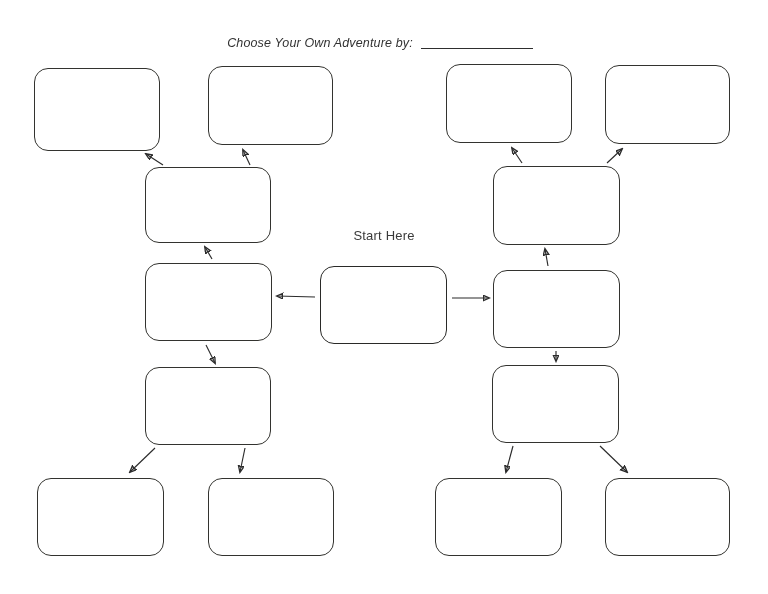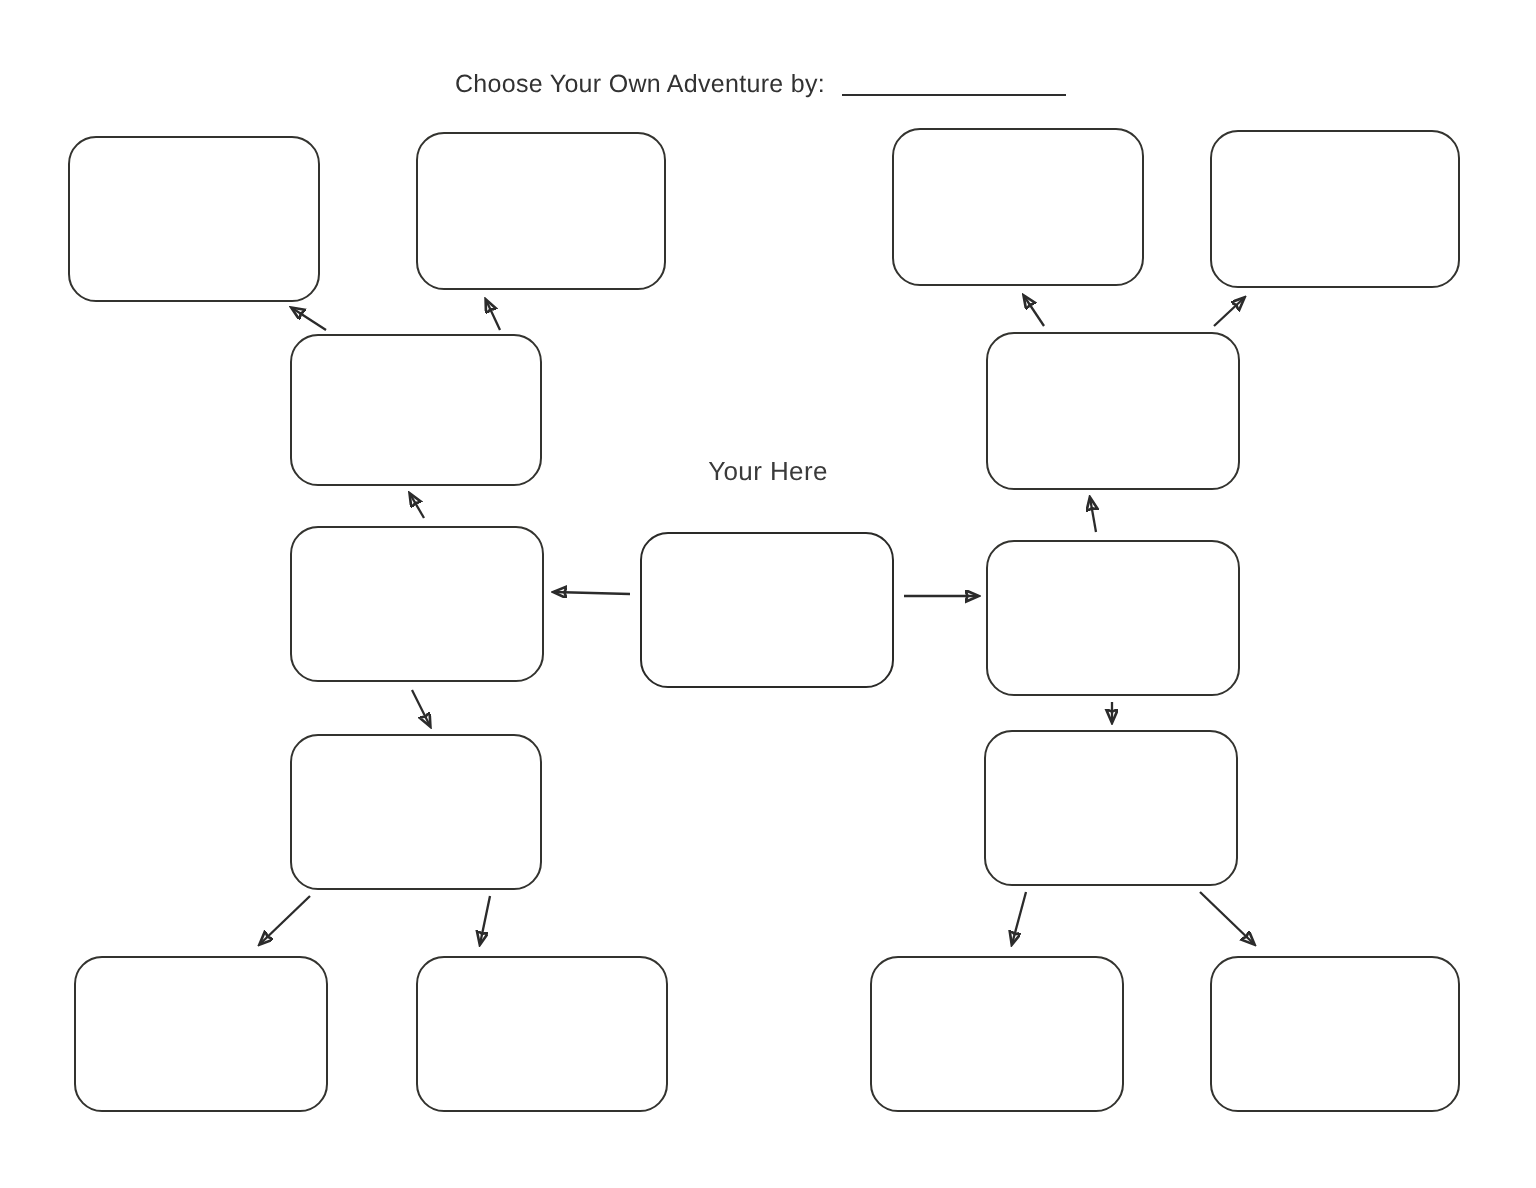--- a/index.html
+++ b/index.html
@@ -21,20 +21,21 @@
     overflow: hidden;
   }
   
   #title-row {
     position: absolute;
     left: 0;
     top: 33px;
     width: 760px;
     text-align: center;
     white-space: nowrap;
+    font-style: italic;
   }
   .title-text {
     font-size: 12.5px;
     letter-spacing: .15px;
     color: #323232;
   }
   .title-blank {
     display: inline-block;
     width: 112px;
     border-bottom: 1.3px solid #2e2e2e;
@@ -92,21 +93,21 @@
 </style>
 </head>
 <body>
 
 <div id="worksheet">
 
   <div id="title-row">
     <span class="title-text">Choose Your Own Adventure by:</span><span class="title-blank"></span>
   </div>
 
-  <div id="start-label">Your Here</div>
+  <div id="start-label">Start Here</div>
 
   <svg id="arrow-layer" viewBox="0 0 768 594" width="768" height="594" xmlns="http://www.w3.org/2000/svg">
     <defs>
       <marker id="arrowhead" markerWidth="7" markerHeight="7" refX="5.6" refY="2.6" orient="auto" markerUnits="strokeWidth">
         <path d="M0,0 L6,2.6 L0,5.2 L1.1,2.6 z" fill="#1f1f1f" stroke="none"></path>
       </marker>
     </defs>
     <g id="arrow-group">
         <line x1="315" y1="297" x2="277" y2="296" marker-end="url(#arrowhead)"></line>
         <line x1="452" y1="298" x2="489" y2="298" marker-end="url(#arrowhead)"></line>

